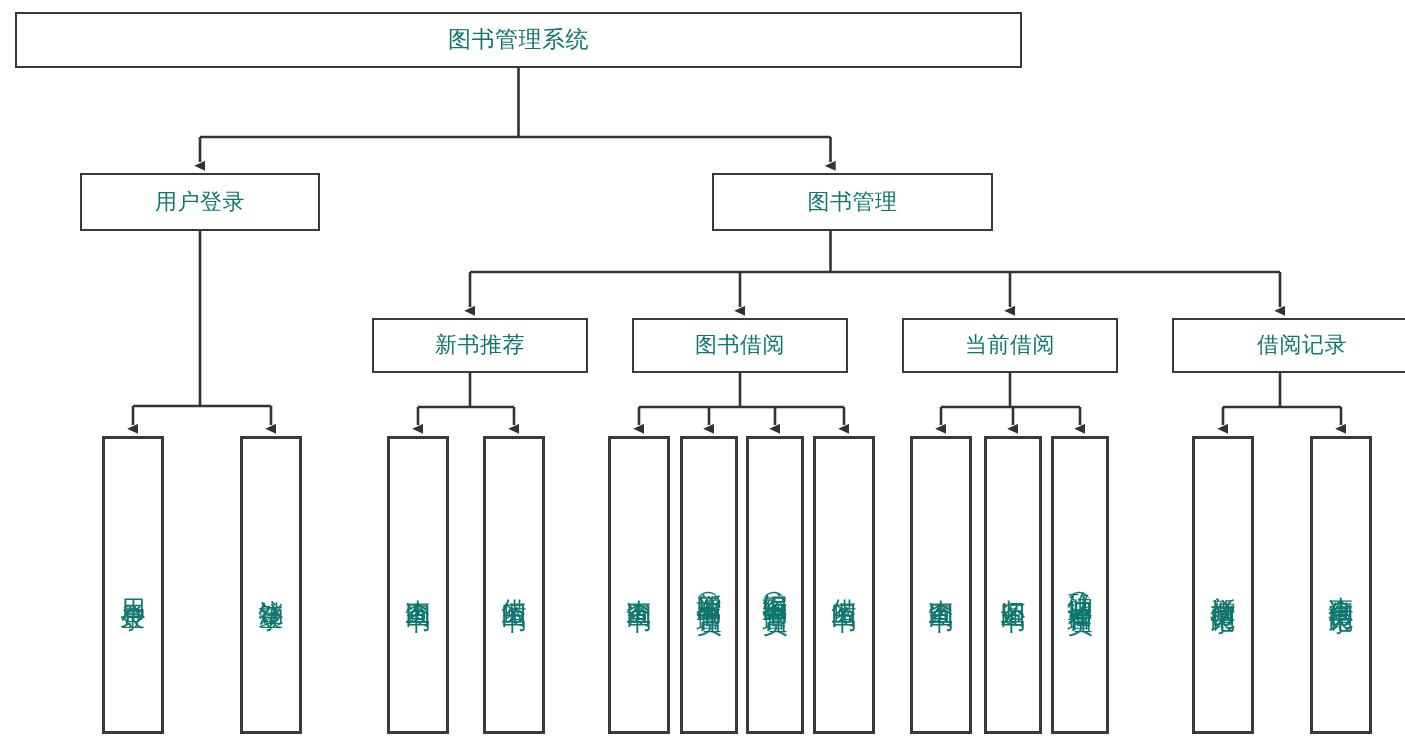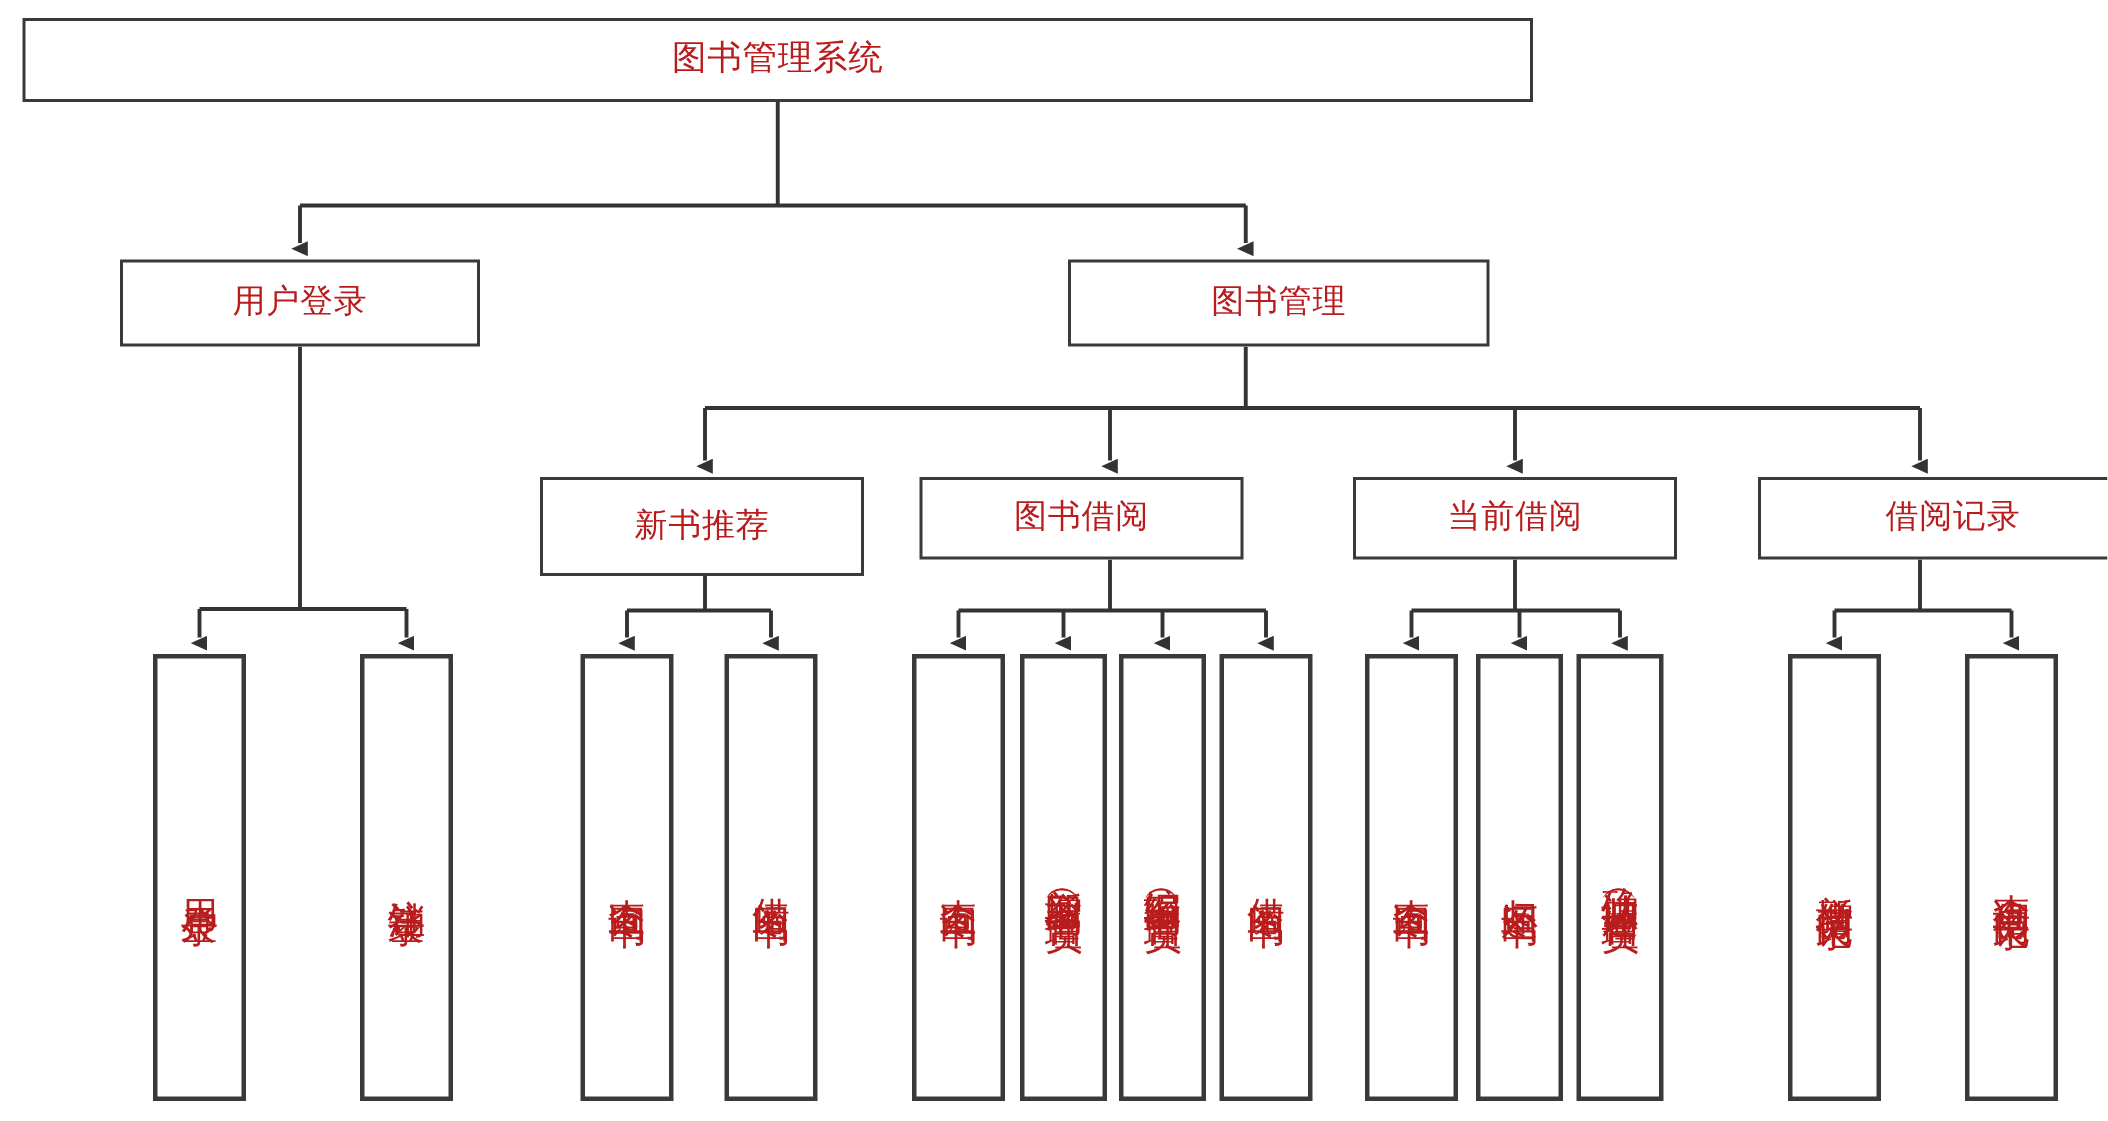--- a/index.html
+++ b/index.html
@@ -26,21 +26,21 @@
     position:absolute;
     box-sizing:border-box;
     background:#ffffff;
     border:2px solid #3a3a3a;
     display:flex;
     align-items:center;
     justify-content:center;
     z-index:2;
   }
   .node-label{
-    color:#b91c1c;
+    color:#0f766e;
     text-align:center;
     line-height:1.28;
     white-space:nowrap;
     letter-spacing:0.5px;
   }
   
   .node.horiz .node-label{
     font-size:22px;
   }
   .node.root .node-label{
@@ -119,24 +119,24 @@
   <div id="nodes">
       <div class="node horiz root" style="left: 15px; top: 12px; width: 1007px; height: 56px;">
         <span class="node-label">图书管理系统</span>
       </div>
       <div class="node horiz" style="left: 80px; top: 173px; width: 240px; height: 58px;">
         <span class="node-label">用户登录</span>
       </div>
       <div class="node horiz" style="left: 712px; top: 173px; width: 281px; height: 58px;">
         <span class="node-label">图书管理</span>
       </div>
-      <div class="node horiz" style="left: 360px; top: 318px; width: 216px; height: 66px;">
+      <div class="node horiz" style="left: 372px; top: 318px; width: 216px; height: 55px;">
         <span class="node-label">新书推荐</span>
       </div>
-      <div class="node horiz" style="left: 613px; top: 318px; width: 216px; height: 55px;">
+      <div class="node horiz" style="left: 632px; top: 318px; width: 216px; height: 55px;">
         <span class="node-label">图书借阅</span>
       </div>
       <div class="node horiz" style="left: 902px; top: 318px; width: 216px; height: 55px;">
         <span class="node-label">当前借阅</span>
       </div>
       <div class="node horiz" style="left: 1172px; top: 318px; width: 260px; height: 55px;">
         <span class="node-label">借阅记录</span>
       </div>
       <div class="node leaf" style="left: 102px; top: 436px; width: 62px; height: 298px;">
         <span class="node-label">用户登录</span>

